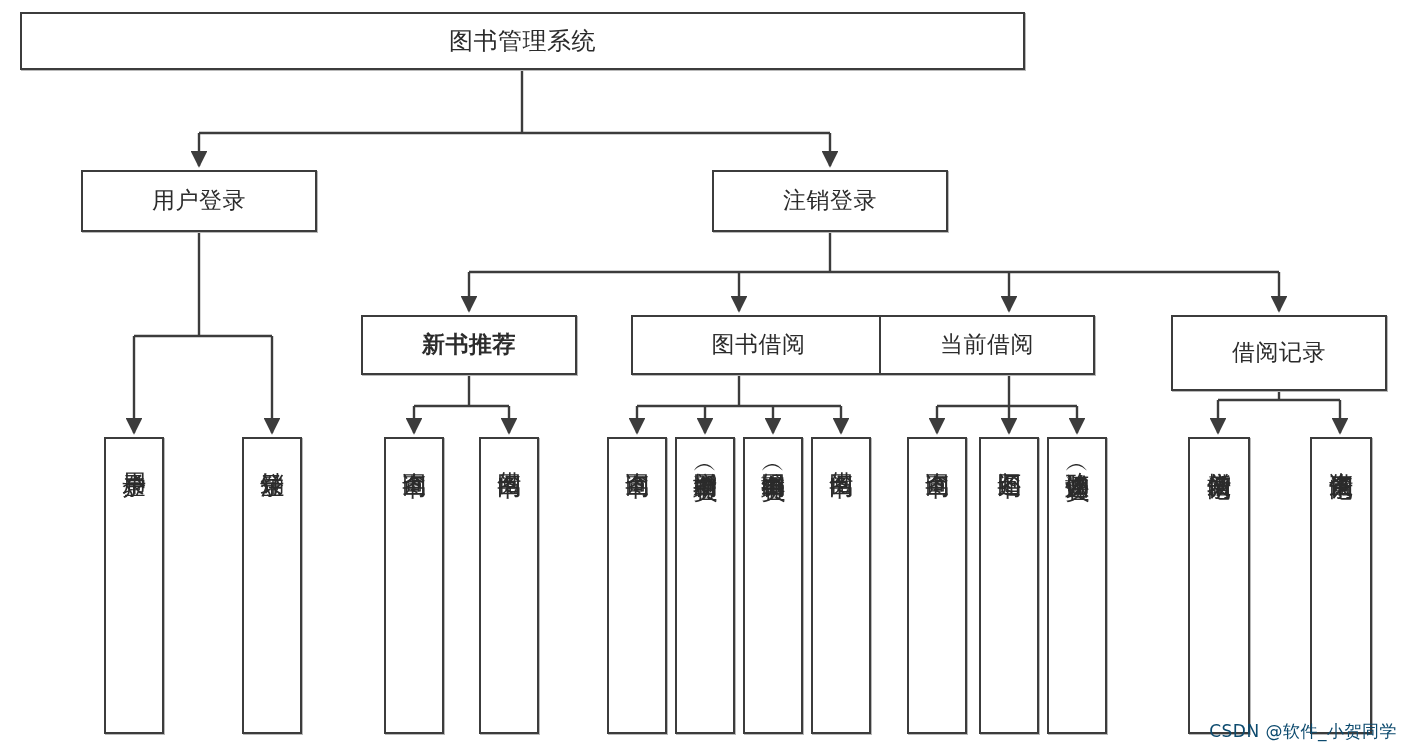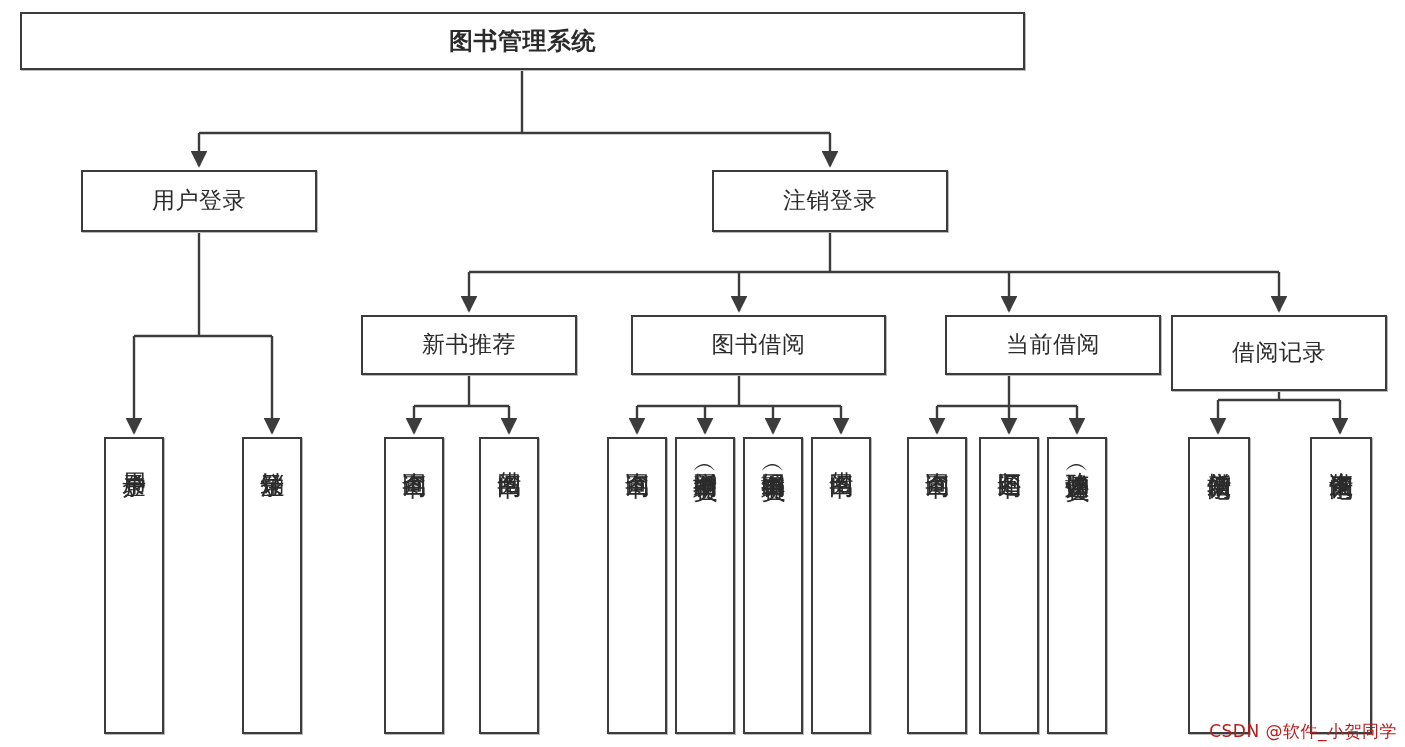--- a/index.html
+++ b/index.html
@@ -32,21 +32,21 @@
     line-height:1.02;
     letter-spacing:1px;
     white-space:nowrap;
   }
   svg.links{position:absolute;left:0;top:0;width:1405px;height:747px;pointer-events:none;}
   .watermark{
     position:absolute;
     right:8px;
     bottom:4px;
     font-size:17px;
-    color:#b91c1c;
+    color:#0c4a6e;
     letter-spacing:0.5px;
     white-space:nowrap;
   }
 </style>
 </head>
 <body>
 
 <div id="canvas">
 
   <svg class="links" viewBox="0 0 1405 747">
@@ -92,38 +92,38 @@
       <path d="M 1009 406 L 1009 433" marker-end="url(#arrow)"></path>
       <path d="M 1077 406 L 1077 433" marker-end="url(#arrow)"></path>
 
       <path d="M 1279 375 L 1279 400"></path>
       <path d="M 1218 400 L 1340 400"></path>
       <path d="M 1218 400 L 1218 433" marker-end="url(#arrow)"></path>
       <path d="M 1340 400 L 1340 433" marker-end="url(#arrow)"></path>
     </g>
   </svg>
 
-  <div class="node h-node root" style="left:20px;top:12px;width:1005px;height:58px;font-weight:bold;">
+  <div class="node h-node root" style="left:20px;top:12px;width:1005px;height:58px;">
     <span class="lbl">图书管理系统</span>
   </div>
 
   <div class="node h-node" style="left:81px;top:170px;width:236px;height:62px;">
     <span class="lbl">用户登录</span>
   </div>
   <div class="node h-node" style="left:712px;top:170px;width:236px;height:62px;">
     <span class="lbl">注销登录</span>
   </div>
 
-  <div class="node h-node" style="left:361px;top:315px;width:216px;height:60px;">
+  <div class="node h-node" style="left:361px;top:315px;width:216px;height:60px;font-weight:bold;">
     <span class="lbl">新书推荐</span>
   </div>
   <div class="node h-node" style="left:631px;top:315px;width:255px;height:60px;">
     <span class="lbl">图书借阅</span>
   </div>
-  <div class="node h-node" style="left:945px;top:315px;width:216px;height:60px;">
+  <div class="node h-node" style="left:879px;top:315px;width:216px;height:60px;">
     <span class="lbl">当前借阅</span>
   </div>
   <div class="node h-node" style="left:1171px;top:315px;width:216px;height:76px;">
     <span class="lbl">借阅记录</span>
   </div>
 
   <div class="node v-node" style="left:104px;top:437px;width:60px;height:297px;">
     <span class="lbl">用户登录</span>
   </div>
   <div class="node v-node" style="left:242px;top:437px;width:60px;height:297px;">

